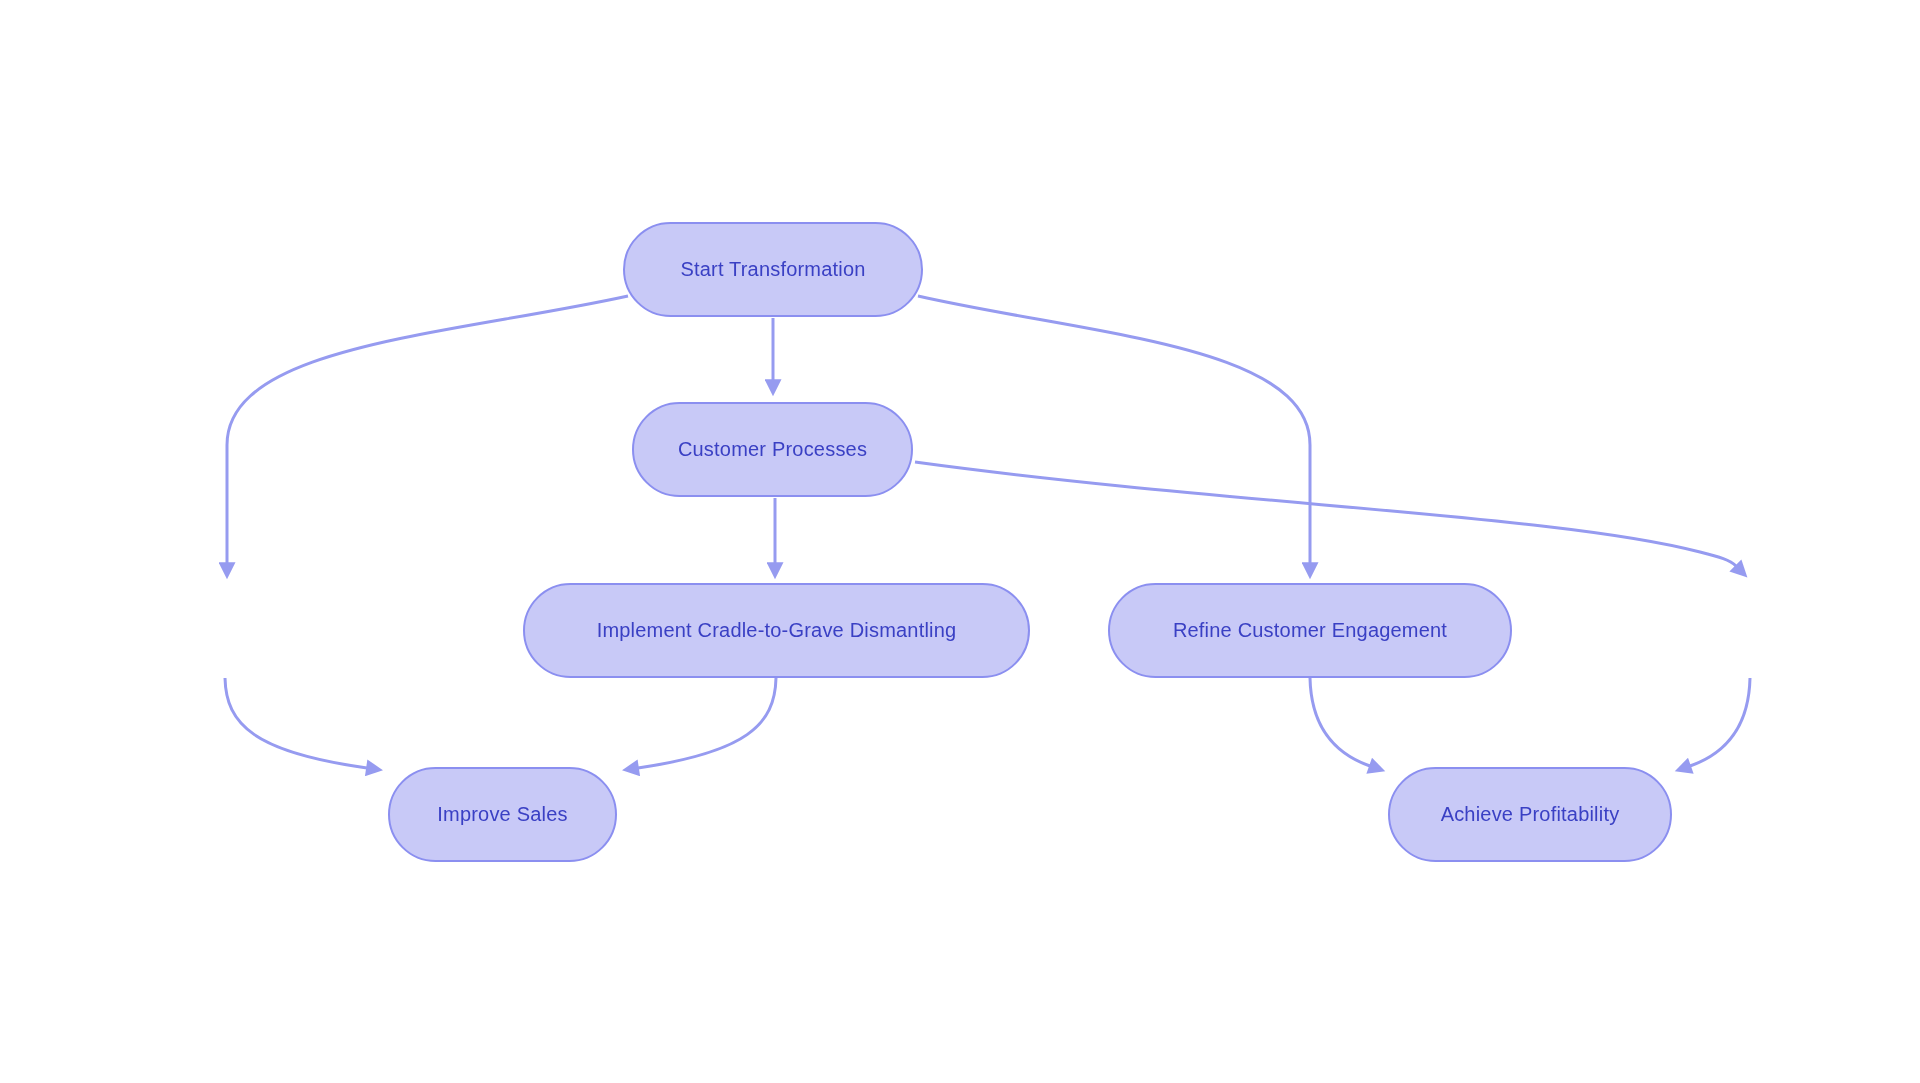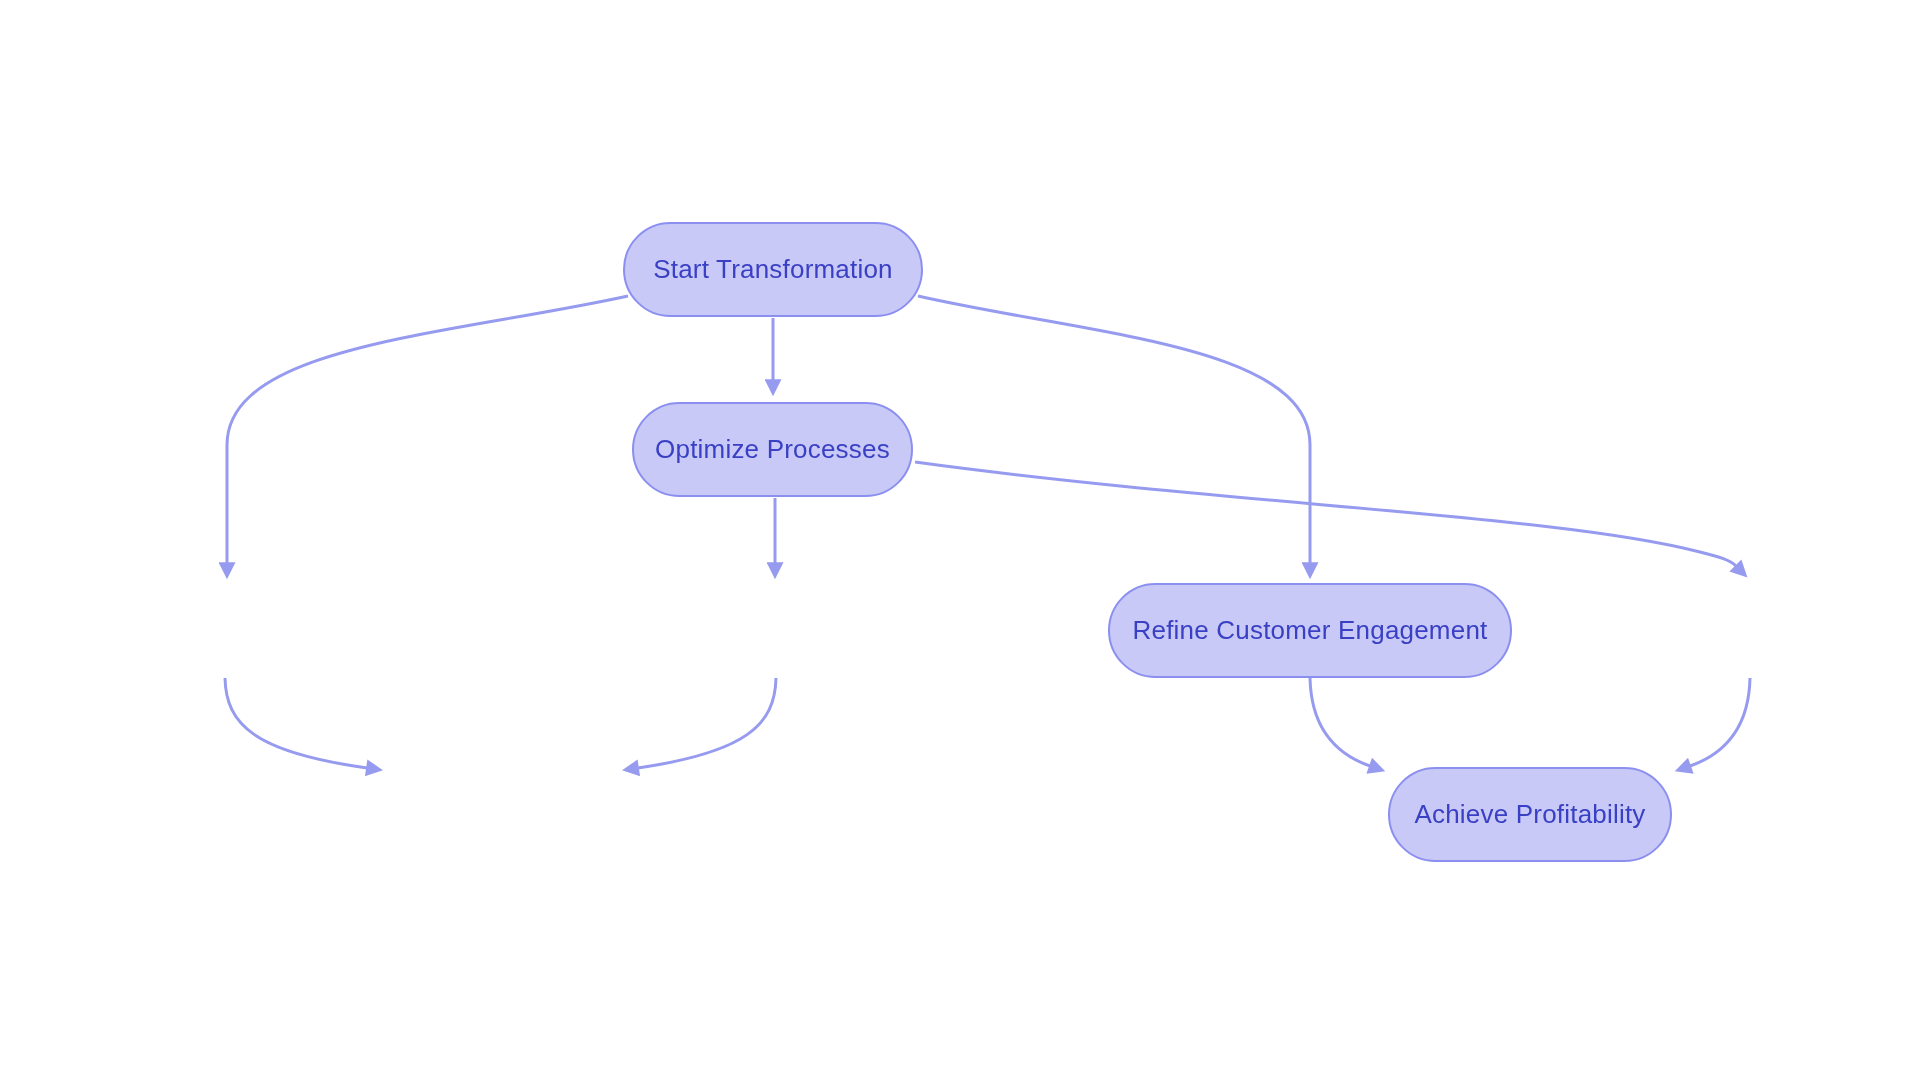--- a/index.html
+++ b/index.html
@@ -39,21 +39,21 @@
     box-sizing: border-box;
     background: var(--node-fill, #c8c9f7);
     border: 2px solid var(--node-border, #8b8ff0);
     border-radius: 48px;
     display: flex;
     align-items: center;
     justify-content: center;
   }
   .node-label {
     color: var(--node-text, #3a40c4);
-    font-size: 26px;
+    font-size: 20px;
     letter-spacing: 0.2px;
     white-space: nowrap;
     line-height: 1;
     padding-bottom: 2px;
   }
 </style>
 </head>
 <body>
 
 <div class="stage">
@@ -74,28 +74,34 @@
     <path class="edge" d="M 776 678 C 775 725, 746 752, 638 768" marker-end="url(#arrowhead)"></path>
     <path class="edge" d="M 1310 678 C 1311 722, 1330 752, 1370 766" marker-end="url(#arrowhead)"></path>
     <path class="edge" d="M 1750 678 C 1749 722, 1730 752, 1690 766" marker-end="url(#arrowhead)"></path>
   </svg>
 
   <div class="node" style="left:623px; top:222px; width:300px;">
     <span class="node-label">Start Transformation</span>
   </div>
 
   <div class="node" style="left:632px; top:402px; width:281px;">
-    <span class="node-label">Optimize Processes</span>
+    <span class="node-label">Customer Processes</span>
   </div>
 
 
+  <div class="node" style="left:523px; top:583px; width:507px;">
+    <span class="node-label">Implement Cradle-to-Grave Dismantling</span>
+  </div>
 
   <div class="node" style="left:1108px; top:583px; width:404px;">
     <span class="node-label">Refine Customer Engagement</span>
   </div>
 
 
+  <div class="node" style="left:388px; top:767px; width:229px;">
+    <span class="node-label">Improve Sales</span>
+  </div>
 
   <div class="node" style="left:1388px; top:767px; width:284px;">
     <span class="node-label">Achieve Profitability</span>
   </div>
 
 </div>
 
 </body></html>

